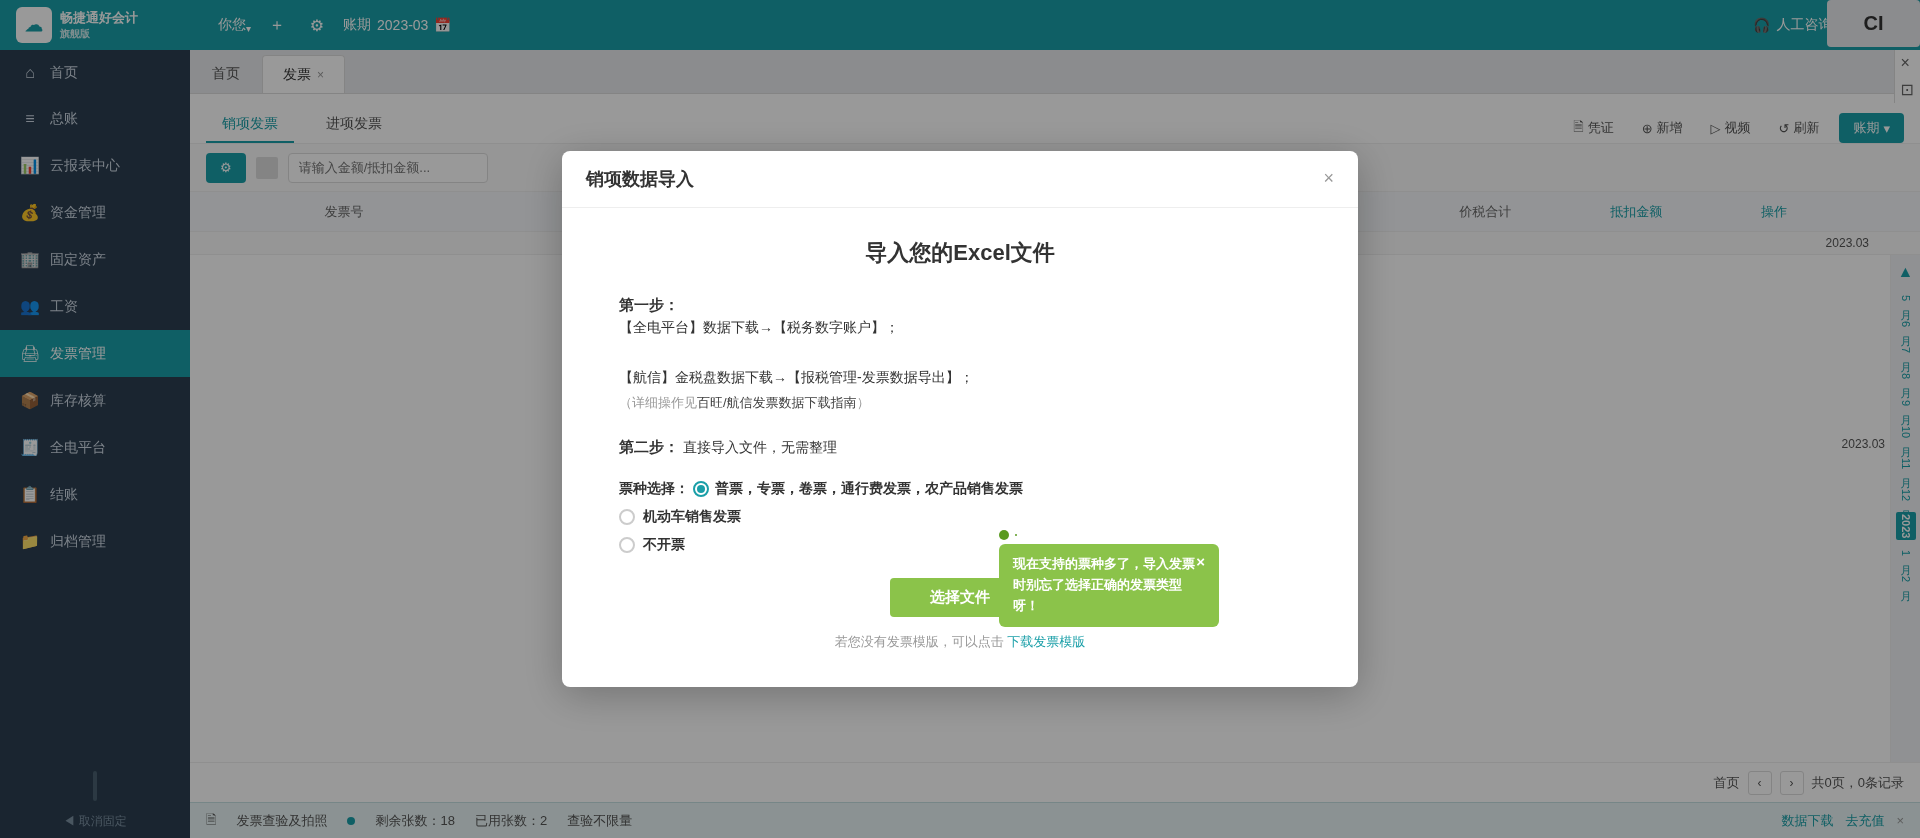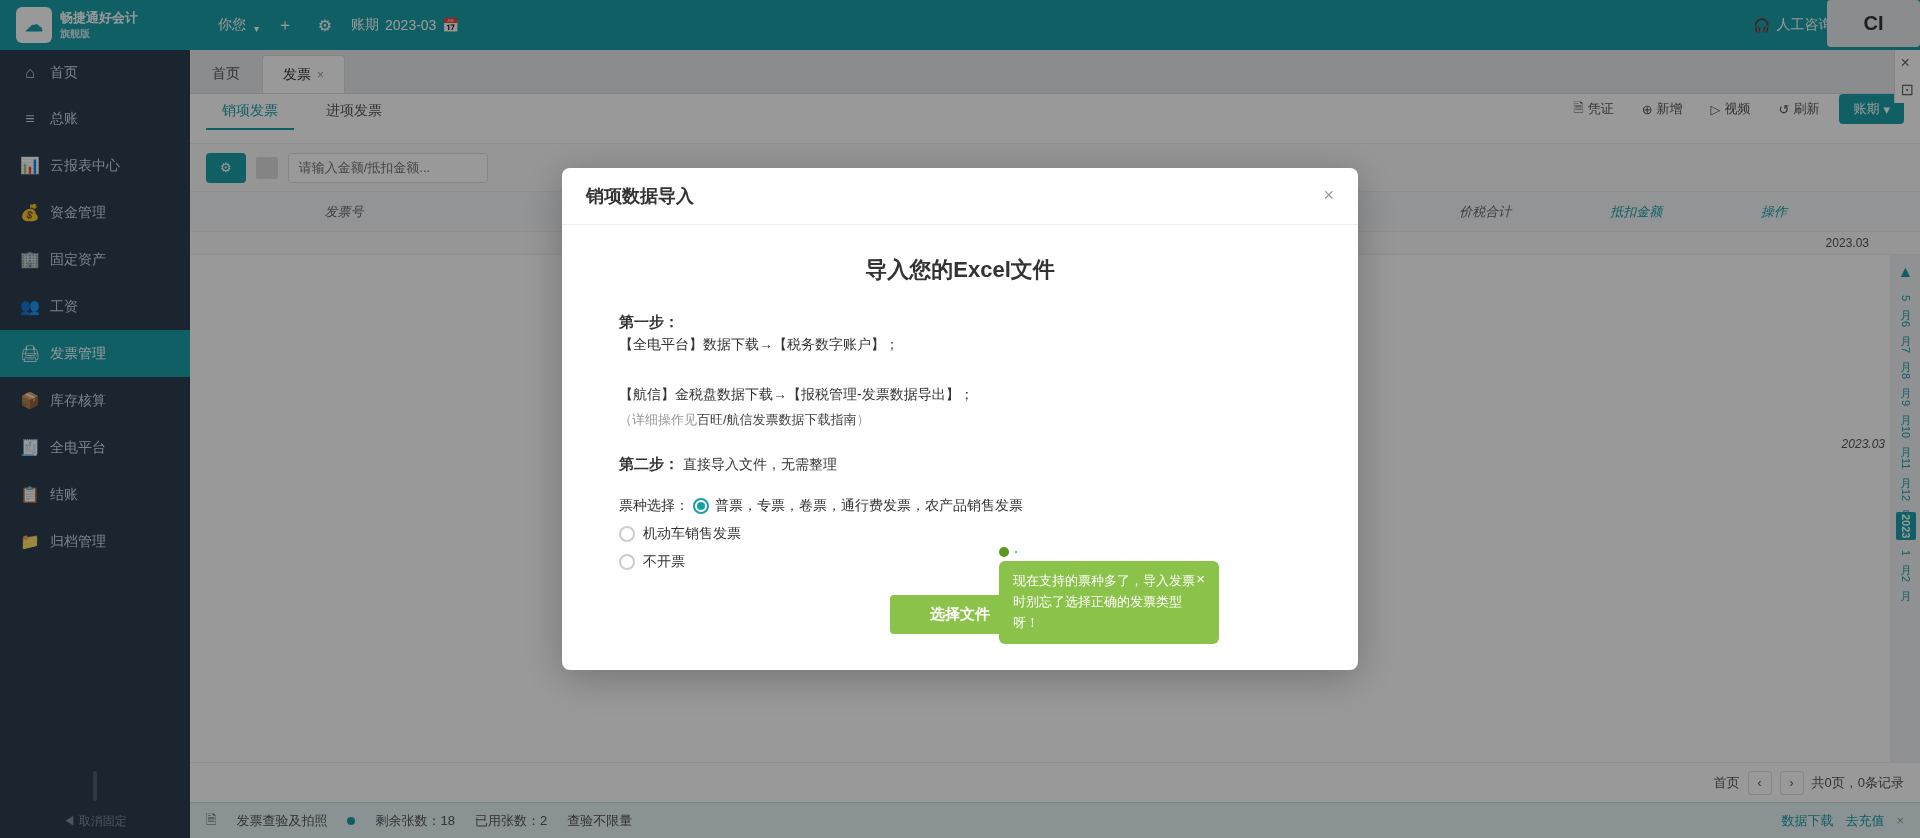--- a/index.html
+++ b/index.html
@@ -26,21 +26,21 @@
     }
     .logo-icon {
       width: 36px; height: 36px;
       background: white;
       border-radius: 6px;
       display: flex; align-items: center; justify-content: center;
       color: #1a9fa8;
       font-size: 18px;
       font-weight: bold;
     }
-    .top-company { display: flex; align-items: flex-end; gap: 8px; font-size: 14px; }
+    .top-company { display: flex; align-items: flex-end; gap: 0; font-size: 14px; }
     .top-company .arrow { font-size: 10px; }
     .top-btn { width: 28px; height: 28px; display: flex; align-items: center; justify-content: center; cursor: pointer; font-size: 16px; }
     .top-period { display: flex; align-items: center; gap: 6px; font-size: 14px; }
     .top-right { margin-left: auto; display: flex; align-items: center; gap: 20px; }
     .top-right-item { display: flex; align-items: center; gap: 6px; font-size: 14px; cursor: pointer; }
 
     
     .sidebar {
       position: absolute;
       left: 0; top: 50px;
@@ -117,21 +117,21 @@
       flex: 1;
       background: white;
       display: flex;
       flex-direction: column;
       overflow: hidden;
     }
     .invoice-toolbar {
       height: 50px;
       border-bottom: 1px solid #eee;
       display: flex;
-      align-items: flex-start;
+      align-items: flex-end;
       padding: 0 16px;
       gap: 16px;
     }
     .invoice-tab {
       padding: 8px 16px;
       cursor: pointer;
       font-size: 14px;
       color: #555;
       border-bottom: 2px solid transparent;
     }
@@ -201,21 +201,20 @@
     .table-area { flex: 1; overflow: hidden; position: relative; }
     .table-header {
       height: 40px;
       background: #f5f7fa;
       border-bottom: 1px solid #eee;
       display: flex;
       align-items: center;
       padding: 0 16px;
       font-size: 13px;
       color: #666;
-      font-style: italic;
     }
     .table-col { flex: 1; padding: 0 8px; }
     .table-col.wide { flex: 2; }
     .table-col.narrow { flex: 0.7; }
 
     
     .right-panel {
       position: absolute;
       right: 0; top: 0; bottom: 0;
       width: 30px;
@@ -565,21 +564,21 @@
           <span>【航信】金税盘数据下载→【报税管理-发票数据导出】；</span><br>
           <span class="step-note">（详细操作见<a class="step-link">百旺/航信发票数据下载指南</a>）</span>
         </div>
       </div>
 
       <div class="step-row">
         <span class="step-label">第二步：</span>
         <span class="step-content">直接导入文件，无需整理</span>
       </div>
 
-      <div class="radio-group" style="position:relative;">
+      <div class="radio-group" style="position:relative;font-weight:bold;">
         <div style="margin-bottom:10px;font-size:14px;color:#333;">
           <span>票种选择：</span>
           <span style="display:inline-flex;align-items:center;gap:6px;">
             <span style="width:16px;height:16px;border-radius:50%;border:2px solid #1a9fa8;display:inline-flex;align-items:center;justify-content:center;">
               <span style="width:8px;height:8px;border-radius:50%;background:#1a9fa8;display:block;"></span>
             </span>
             <span>普票，专票，卷票，通行费发票，农产品销售发票</span>
           </span>
         </div>
 
@@ -612,15 +611,19 @@
             <span>现在支持的票种多了，导入发票时别忘了选择正确的发票类型呀！</span>
             <div style="position:absolute;left:-8px;top:50%;transform:translateY(-50%);width:0;height:0;border-top:8px solid transparent;border-bottom:8px solid transparent;border-right:8px solid #8bc34a;"></div>
           </div>
         </div>
       </div>
 
       <div style="text-align:center;margin:20px 0 12px;">
         <button class="select-file-btn">选择文件</button>
       </div>
 
+      <div class="modal-footer-note">
+        <span>若您没有发票模版，可以点击</span>
+        <a class="modal-footer-link">下载发票模版</a>
+      </div>
     </div>
   </div>
 </div>
 
 </body></html>

